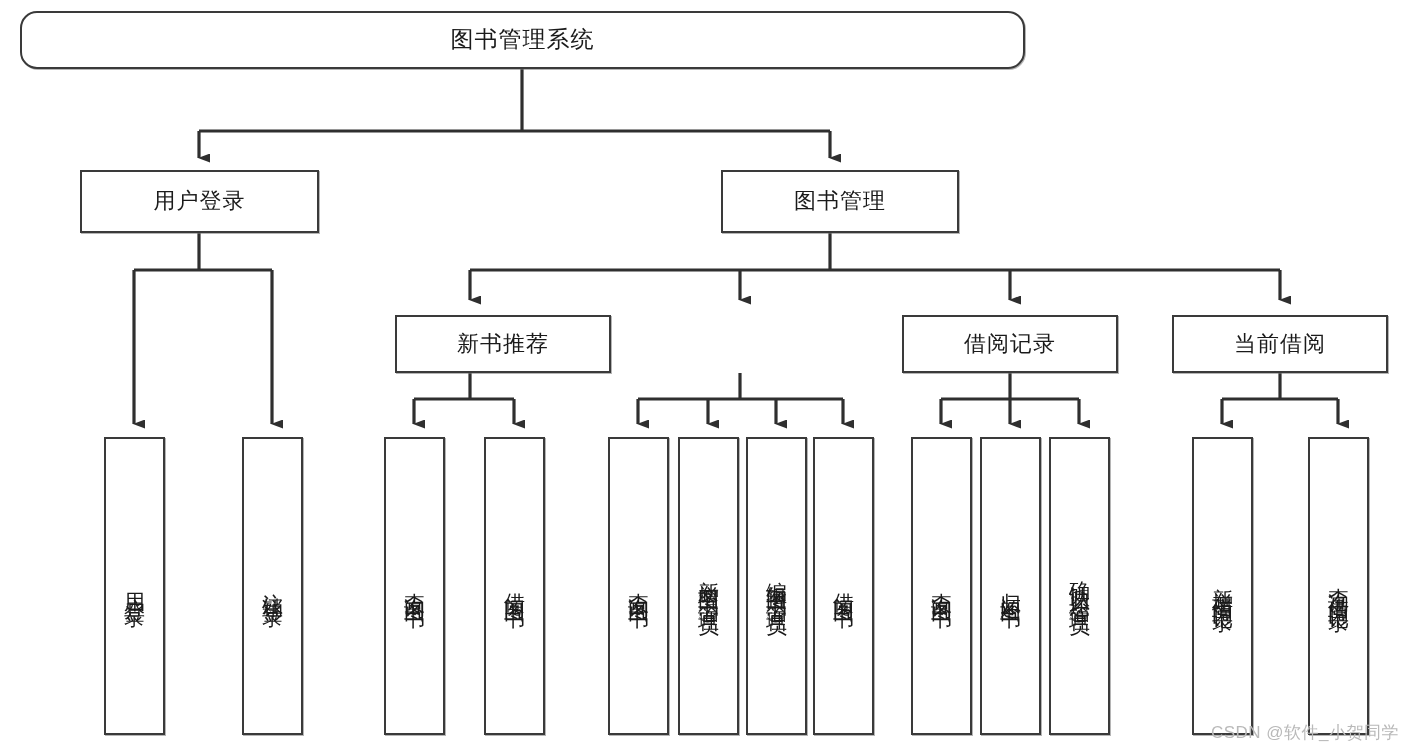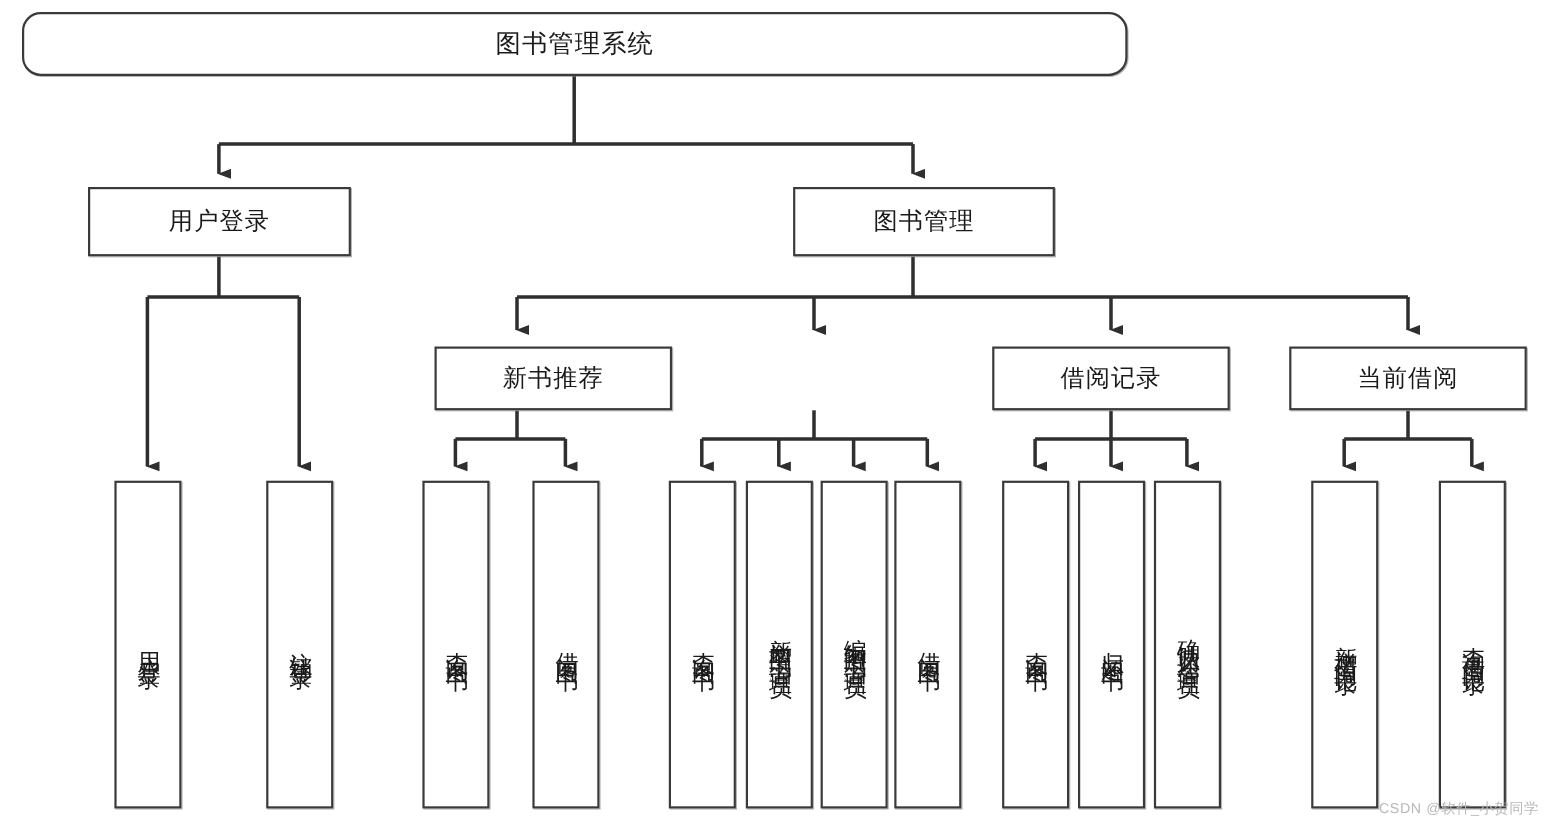--- a/index.html
+++ b/index.html
@@ -52,21 +52,21 @@
     color: #1a1a1a;
     letter-spacing: 5px;
     line-height: 1.05;
     text-align: center;
   }
   .node-box.root .node-label { font-size: 23px; }
   .watermark {
     position: absolute;
     right: 6px;
     bottom: 3px;
-    font-size: 13px;
+    font-size: 17px;
     color: #b9b9b9;
     white-space: nowrap;
     letter-spacing: 0.5px;
     pointer-events: none;
   }
 </style>
 </head>
 <body>
 
 <div id="canvas">

